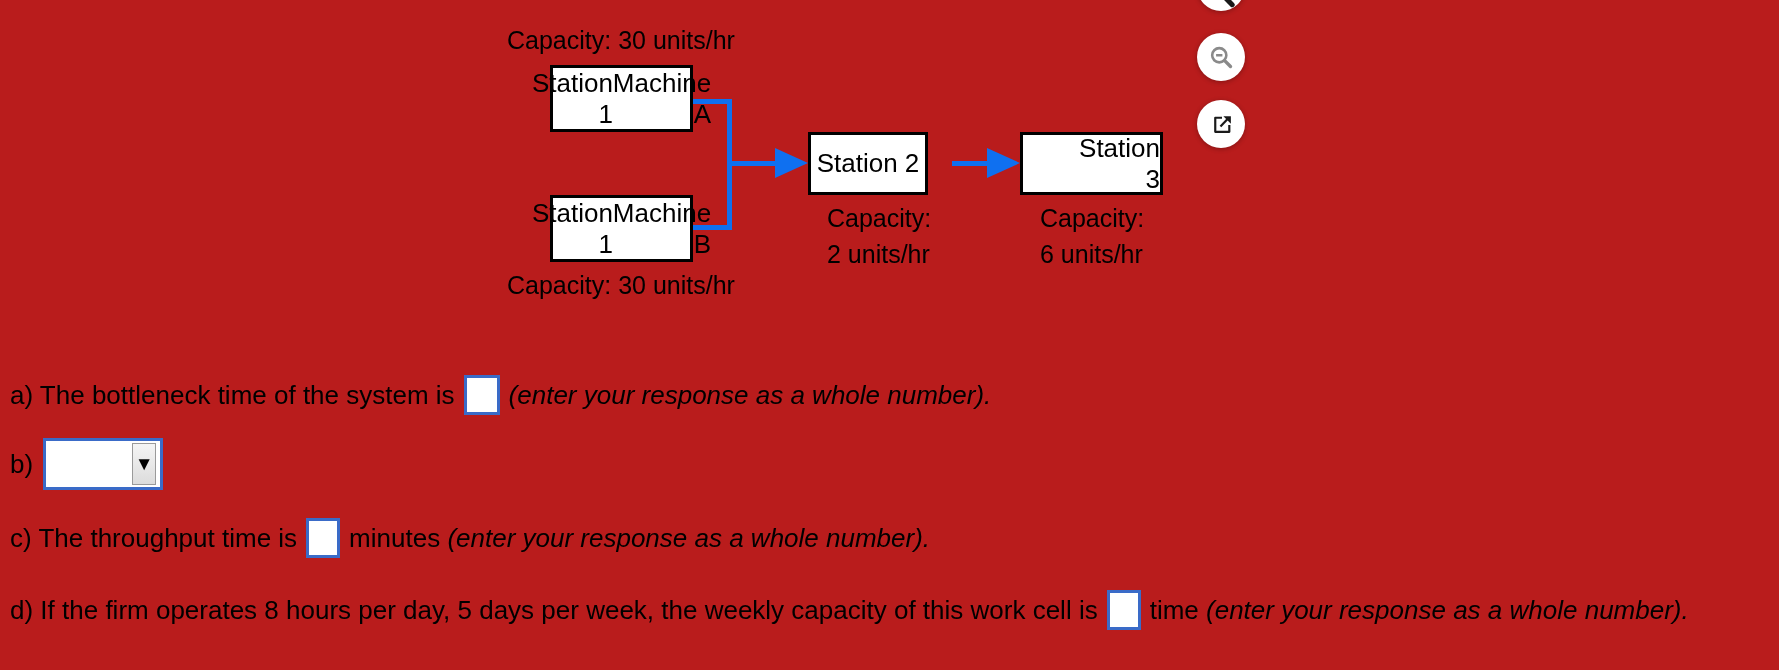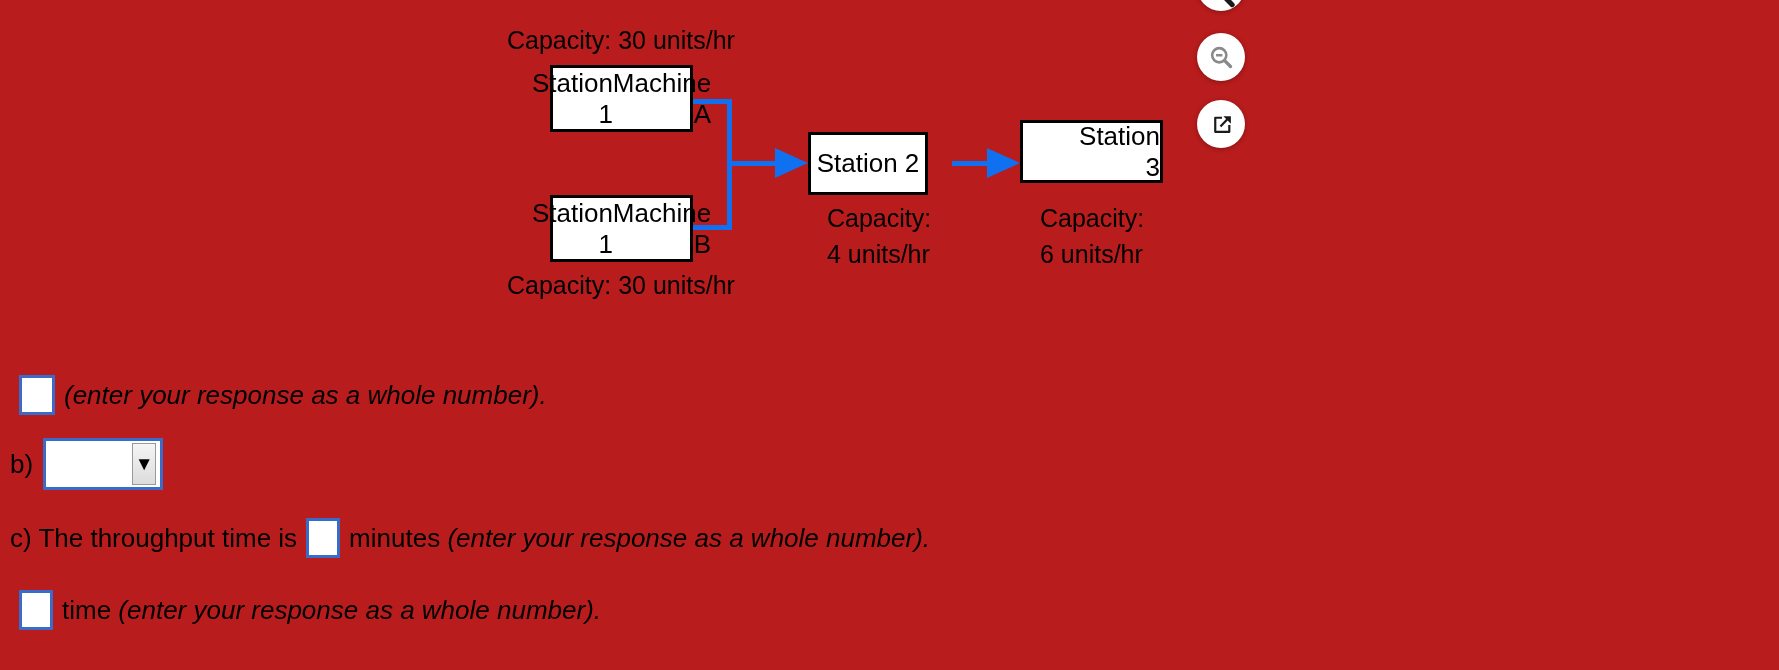--- a/index.html
+++ b/index.html
@@ -57,24 +57,24 @@
   <div class="line" style="left:727px;top:161px;width:48px;height:5px;"></div>
   <div class="ahead" style="left:775px;top:148px;"></div>
   <div class="line" style="left:952px;top:161px;width:35px;height:5px;"></div>
   <div class="ahead" style="left:987px;top:148px;"></div>
 
   <div class="sbox" style="left:808px;top:132px;width:120px;height:63px;">
     <div>Station 2</div>
   </div>
   <div class="capcol" style="left:827px;top:200px;">
     <div>Capacity:</div>
-    <div>4 units/hr</div>
+    <div>2 units/hr</div>
   </div>
 
-  <div class="sbox" style="left:1020px;top:120px;width:143px;height:63px;padding-left:40px;">
+  <div class="sbox" style="left:1020px;top:132px;width:143px;height:63px;padding-left:40px;">
     <div>Station 3</div>
   </div>
   <div class="capcol" style="left:1040px;top:200px;">
     <div>Capacity:</div>
     <div>6 units/hr</div>
   </div>
 
   <div class="toolbtn" style="left:1197px;top:-37px;">
     <span class="handle-sliver"></span>
   </div>
@@ -93,38 +93,40 @@
     <span style="display:flex;">
       <svg width="25" height="25" viewBox="0 0 24 24">
         <path d="M12.5 5.5 H6 V19 H19.5 V12.5" fill="none" stroke="#1a1a1a" stroke-width="2.1" stroke-linejoin="round"></path>
         <line x1="11" y1="14" x2="19" y2="5.5" stroke="#1a1a1a" stroke-width="2.1"></line>
         <polygon points="13.8,4 21,4 21,11.2" fill="#1a1a1a"></polygon>
       </svg>
     </span>
   </div>
 
   <div class="qrow" style="top:373px;height:44px;">
+    <span class="qtext">a) The bottleneck time of the system is</span>
     <input class="ansbox" type="text" value="" style="">
     <span class="qtext hint">(enter your response as a whole number).</span>
   </div>
 
   <div class="qrow" style="top:438px;height:52px;">
     <span class="qtext">b)</span>
     <div class="selbox">
       <span style="flex:1;text-align:left;padding-left:8px;"></span>
       <span class="selbtn">▼</span>
     </div>
   </div>
 
   <div class="qrow" style="top:518px;height:40px;align-items:center;">
     <span class="qtext">c) The throughput time is</span>
     <input class="ansbox small" type="text" value="" style="">
     <span class="qtext">minutes </span>
     <span class="qtext hint">(enter your response as a whole number).</span>
   </div>
 
   <div class="qrow" style="top:590px;height:40px;">
+    <span class="qtext">d) If the firm operates 8 hours per day, 5 days per week, the weekly capacity of this work cell is</span>
     <input class="ansbox small" type="text" value="" style="">
     <span class="qtext">time </span>
     <span class="qtext hint">(enter your response as a whole number).</span>
   </div>
 
 </div>
 
 </body></html>

